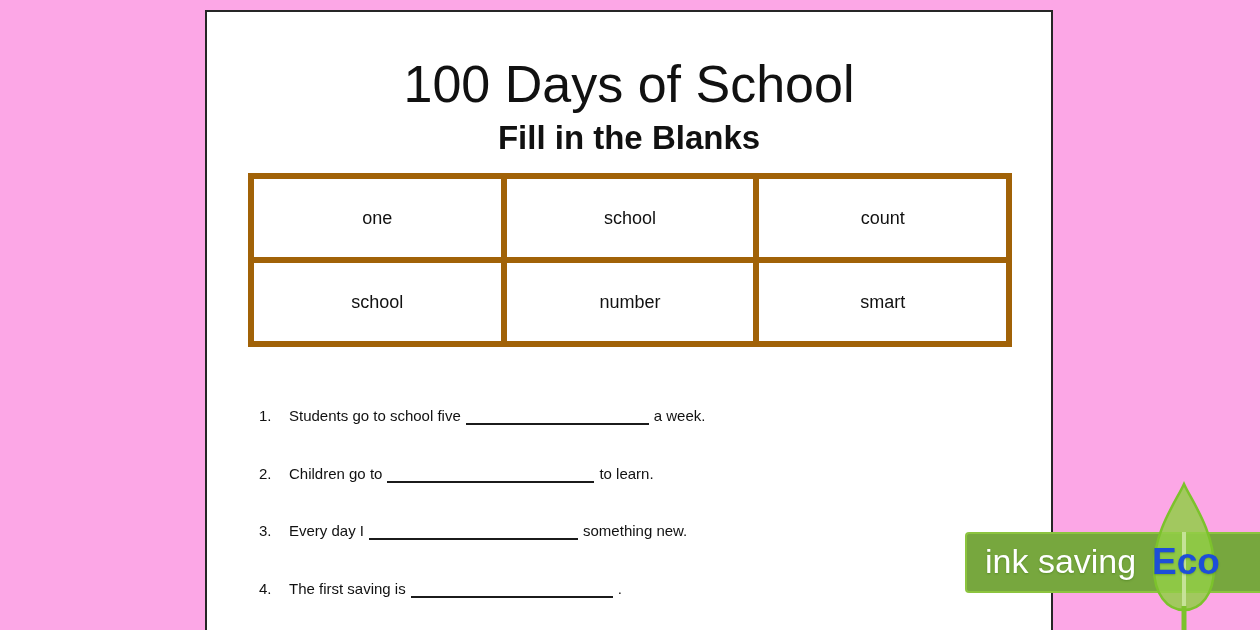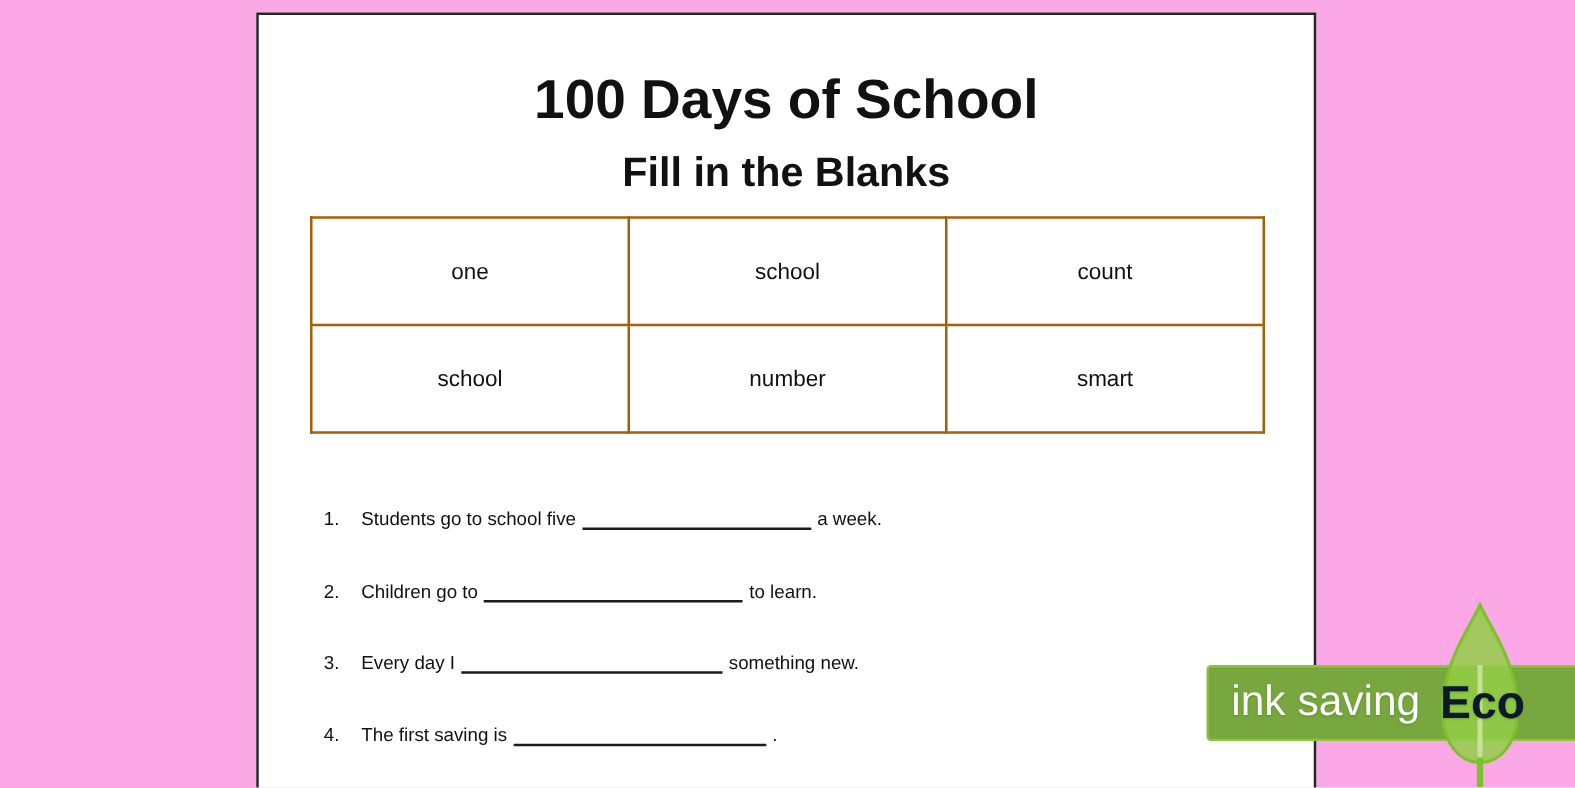--- a/index.html
+++ b/index.html
@@ -9,33 +9,33 @@
     font-family:"Liberation Sans",sans-serif;color:var(--text,#111);
   }
   
   .page{
     position:absolute;left:205px;top:10px;width:848px;height:640px;
     background:#ffffff;border:2px solid var(--page_border,#262626);
     box-sizing:border-box;
   }
   .title{
     position:absolute;left:0;right:0;top:46px;margin:0;text-align:center;
-    font-size:44px;font-weight:bold;line-height:1;letter-spacing:0;
+    font-size:52px;font-weight:normal;line-height:1;letter-spacing:0;
   }
   .subtitle{
     position:absolute;left:0;right:0;top:109px;margin:0;text-align:center;
     font-size:33px;font-weight:bold;line-height:1;
   }
   
   .word-bank{
     position:absolute;left:41px;top:161px;width:764px;height:174px;
     border-collapse:collapse;table-layout:fixed;
   }
   .word-bank td{
-    border:2px solid #a16207;text-align:center;vertical-align:middle;
+    border:6px solid #a16207;text-align:center;vertical-align:middle;
     font-size:18px;height:56px;
   }
   
   .sentence{
     position:absolute;left:52px;white-space:nowrap;
     font-size:15px;line-height:24px;
   }
   .sentence .num{display:inline-block;width:30px;}
   .blank{
     display:inline-block;height:2px;background:#1b1b1b;
@@ -56,21 +56,21 @@
   }
   .leaf-svg{position:absolute;left:1144px;top:480px;width:80px;height:150px;}
   .leaf-shape{
     fill:var(--leaf_green,#92CE46);fill-opacity:.85;
     stroke:var(--leaf_outline_green,#7CC22C);stroke-width:2.5;
   }
   .leaf-stem{stroke:var(--leaf_outline_green,#7CC22C);stroke-width:5;}
   .leaf-midrib{stroke:var(--leaf_midrib,#C8E49C);stroke-width:4;opacity:.95;}
   .eco-label{
     position:absolute;left:1150px;top:545px;width:72px;text-align:center;
-    font-size:37px;font-weight:bold;color:#0f172a;line-height:34px;
+    font-size:37px;font-weight:bold;color:#1d4ed8;line-height:34px;
     text-shadow:0 1px 2px rgba(60,110,20,.4);
   }
 </style>
 </head>
 <body>
 
 <div class="stage">
 
   <div class="page">
 

